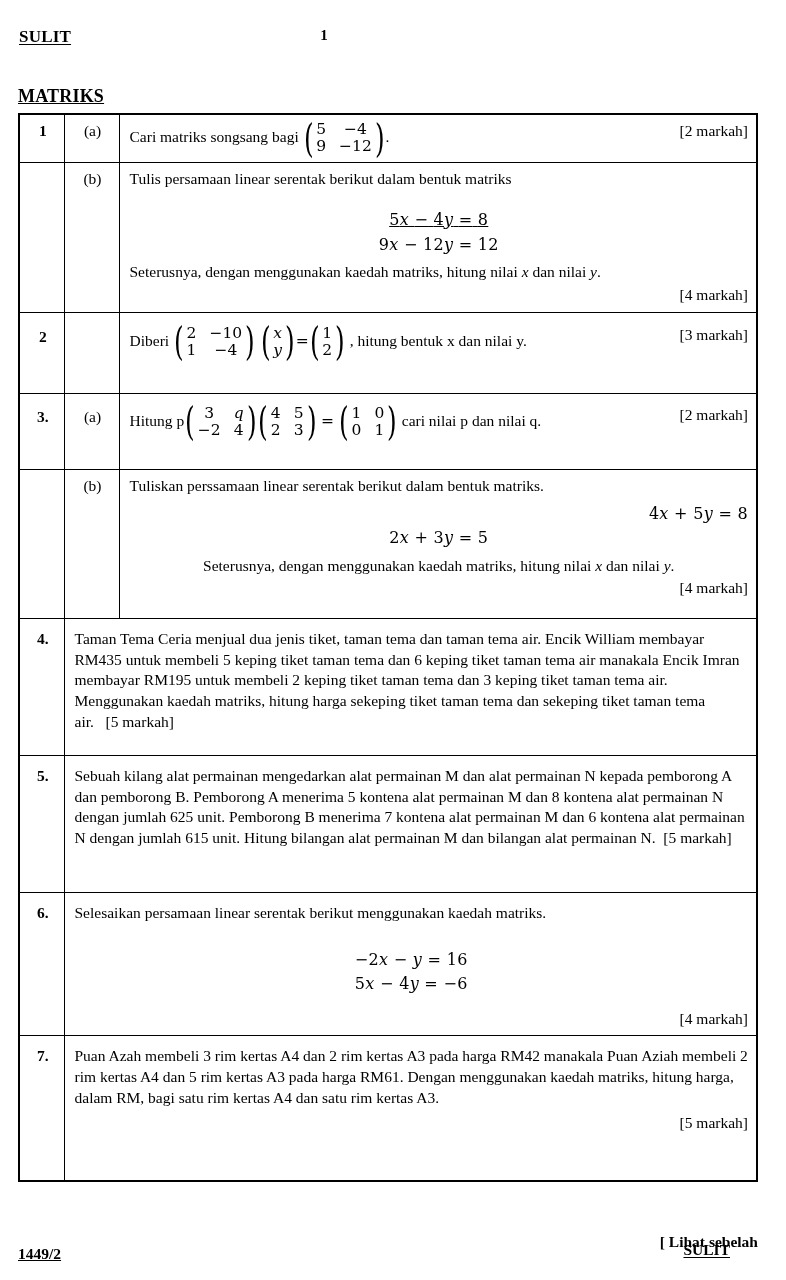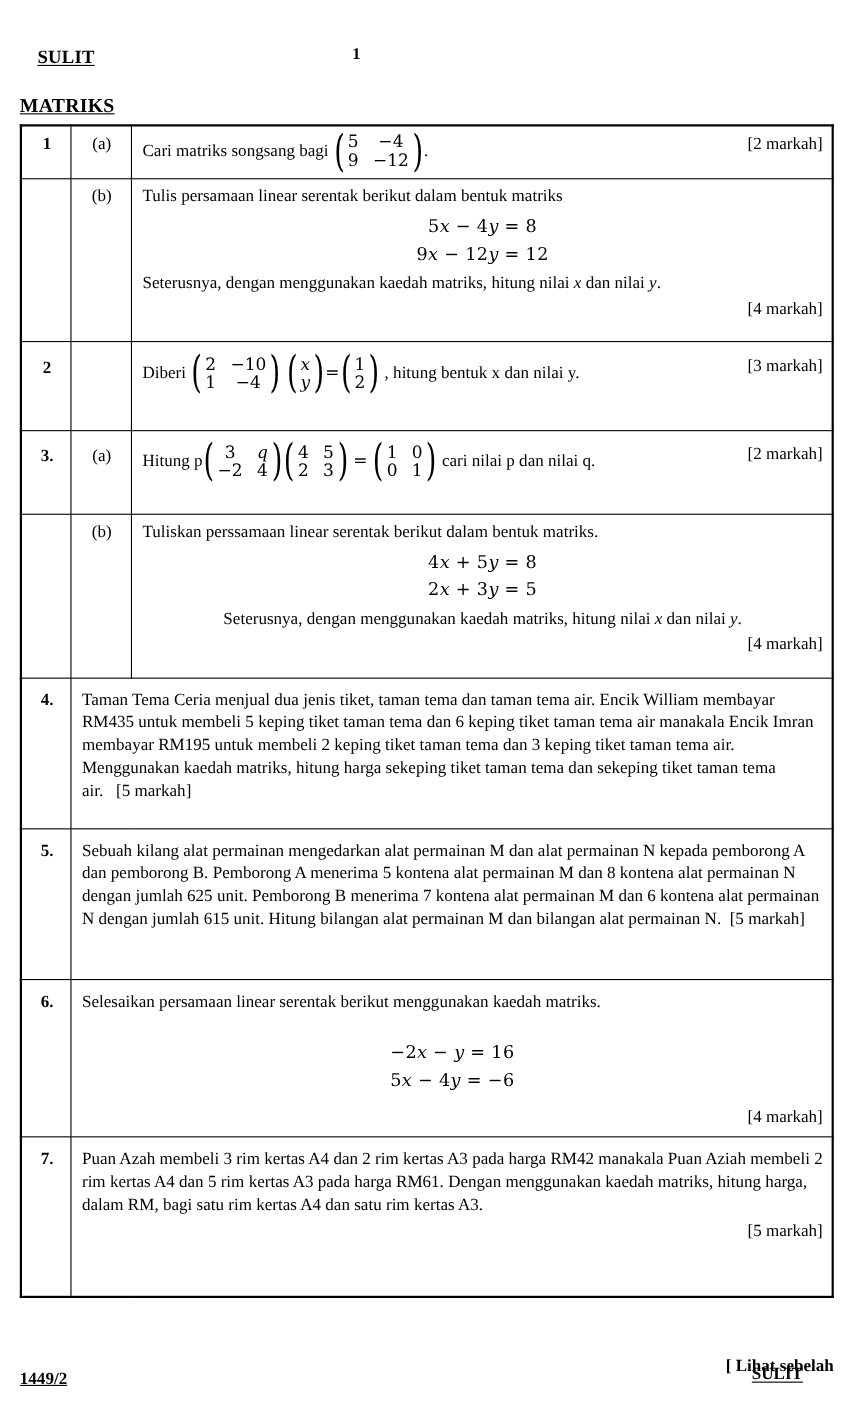--- a/index.html
+++ b/index.html
@@ -13,21 +13,21 @@
     font-family: "Liberation Serif", "DejaVu Serif", serif;
     color: #000000;
     position: relative;
     overflow: hidden;
   }
   .page {
     position: relative;
     width: 648px;
     height: 1280px;
     box-sizing: border-box;
-    padding: 16px;
+    padding: 1px;
     border-radius: 29px;
   }
 
   
   .header {
     position: relative;
     height: 52px;
     margin: 0 0 0 0;
     padding-top: 26px;
     box-sizing: border-box;
@@ -209,21 +209,21 @@
             </span><span>.</span>
           </div>
         </td>
       </tr>
 
       <tr>
         <td class="col-no"></td>
         <td class="col-ab">(b)</td>
         <td class="col-body" style="height:135px;">
           <div class="para">Tulis persamaan linear serentak berikut dalam bentuk matriks</div>
-          <div class="eqline" style="margin-top:6px;">
+          <div class="eqline" style="margin-top:20px;text-decoration:underline;">
             <span>5</span><span class="it">x</span>&nbsp;<span>−</span>&nbsp;<span>4</span><span class="it">y</span>&nbsp;<span>=</span>&nbsp;<span>8</span>
           </div>
           <div class="eqline">
             <span>9</span><span class="it">x</span>&nbsp;<span>−</span>&nbsp;<span>12</span><span class="it">y</span>&nbsp;<span>=</span>&nbsp;<span>12</span>
           </div>
           <div class="para" style="margin-top:7px;">
             <span>Seterusnya, dengan menggunakan kaedah matriks, hitung nilai</span>
             <span class="it">x</span>
             <span>dan nilai</span>
             <span class="it">y</span><span>.</span>
@@ -308,21 +308,21 @@
             <span>cari nilai p dan nilai q.</span>
           </div>
         </td>
       </tr>
 
       <tr>
         <td class="col-no"></td>
         <td class="col-ab">(b)</td>
         <td class="col-body" style="height:136px;">
           <div class="para">Tuliskan perssamaan linear serentak berikut dalam bentuk matriks.</div>
-          <div class="eqline" style="margin-top:6px;">
+          <div class="eqline" style="margin-top:6px;text-align:right;">
             <span>4</span><span class="it">x</span>&nbsp;<span>+</span>&nbsp;<span>5</span><span class="it">y</span>&nbsp;<span>=</span>&nbsp;<span>8</span>
           </div>
           <div class="eqline">
             <span>2</span><span class="it">x</span>&nbsp;<span>+</span>&nbsp;<span>3</span><span class="it">y</span>&nbsp;<span>=</span>&nbsp;<span>5</span>
           </div>
           <div class="para" style="margin-top:7px; text-align:center;">
             <span>Seterusnya, dengan menggunakan kaedah matriks, hitung nilai</span>
             <span class="it">x</span>
             <span>dan nilai</span>
             <span class="it">y</span><span>.</span>

